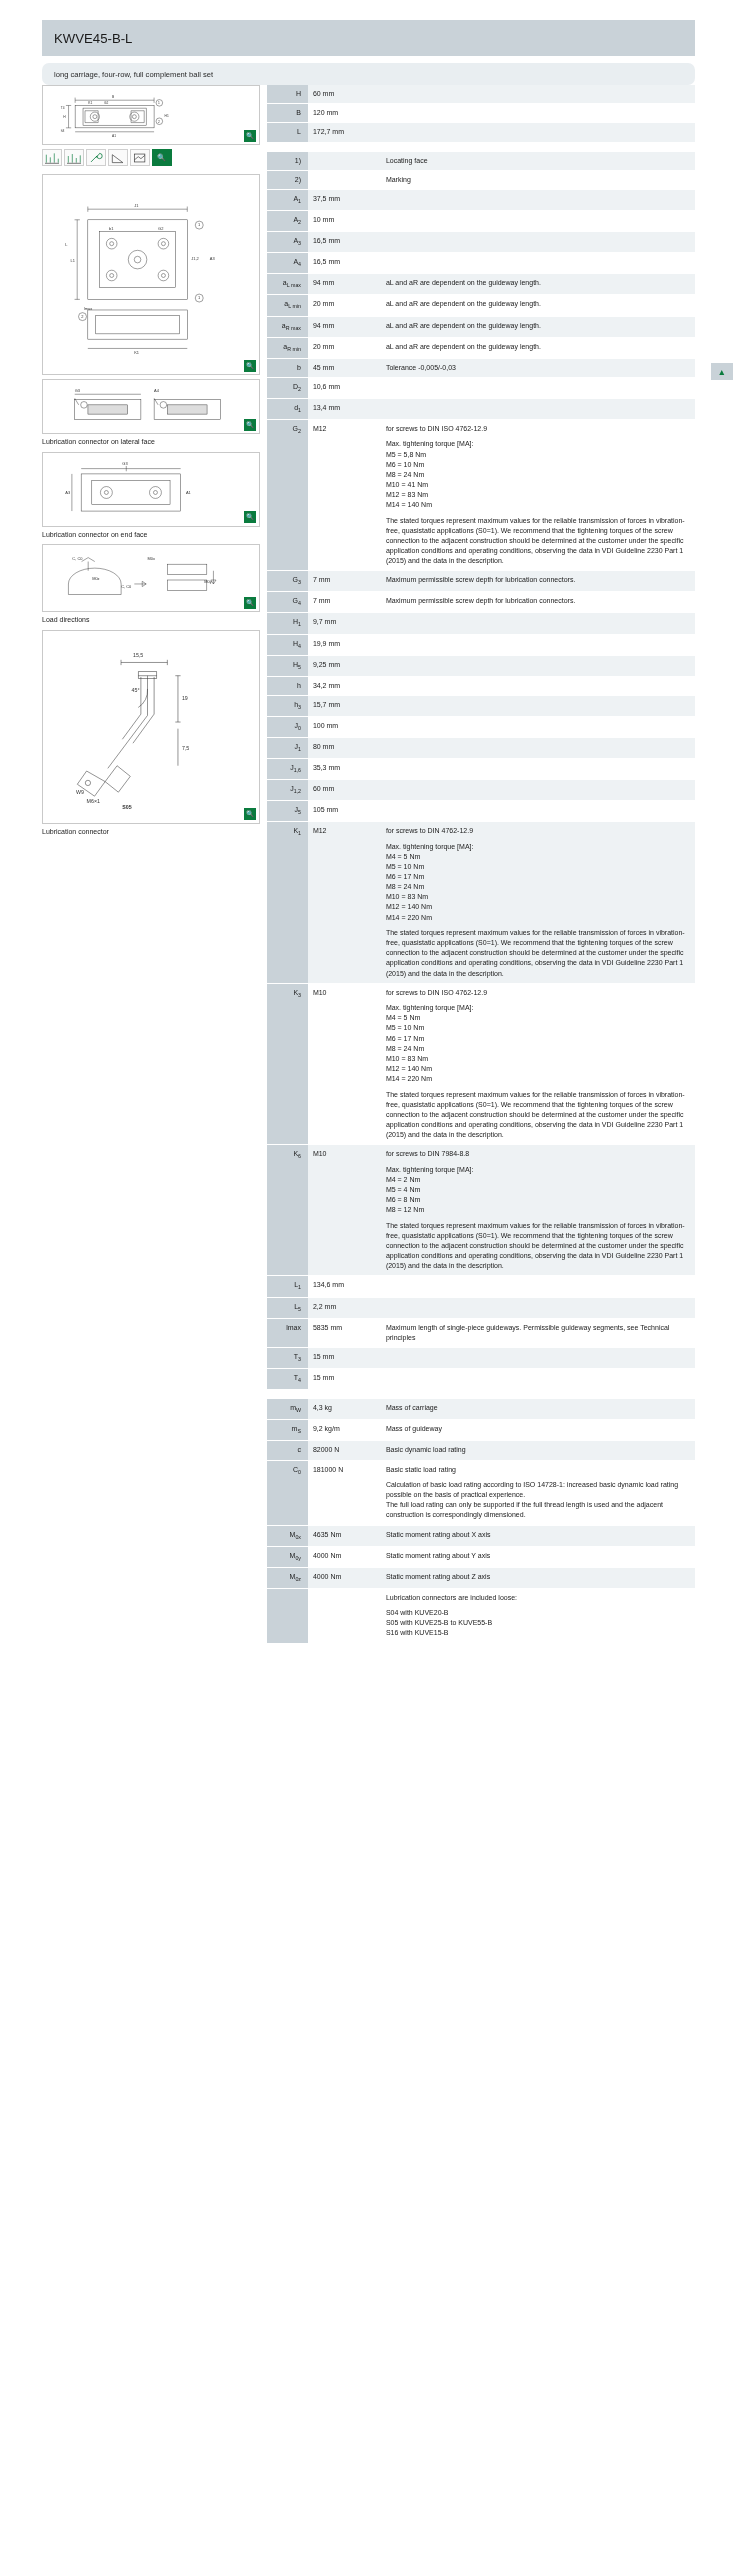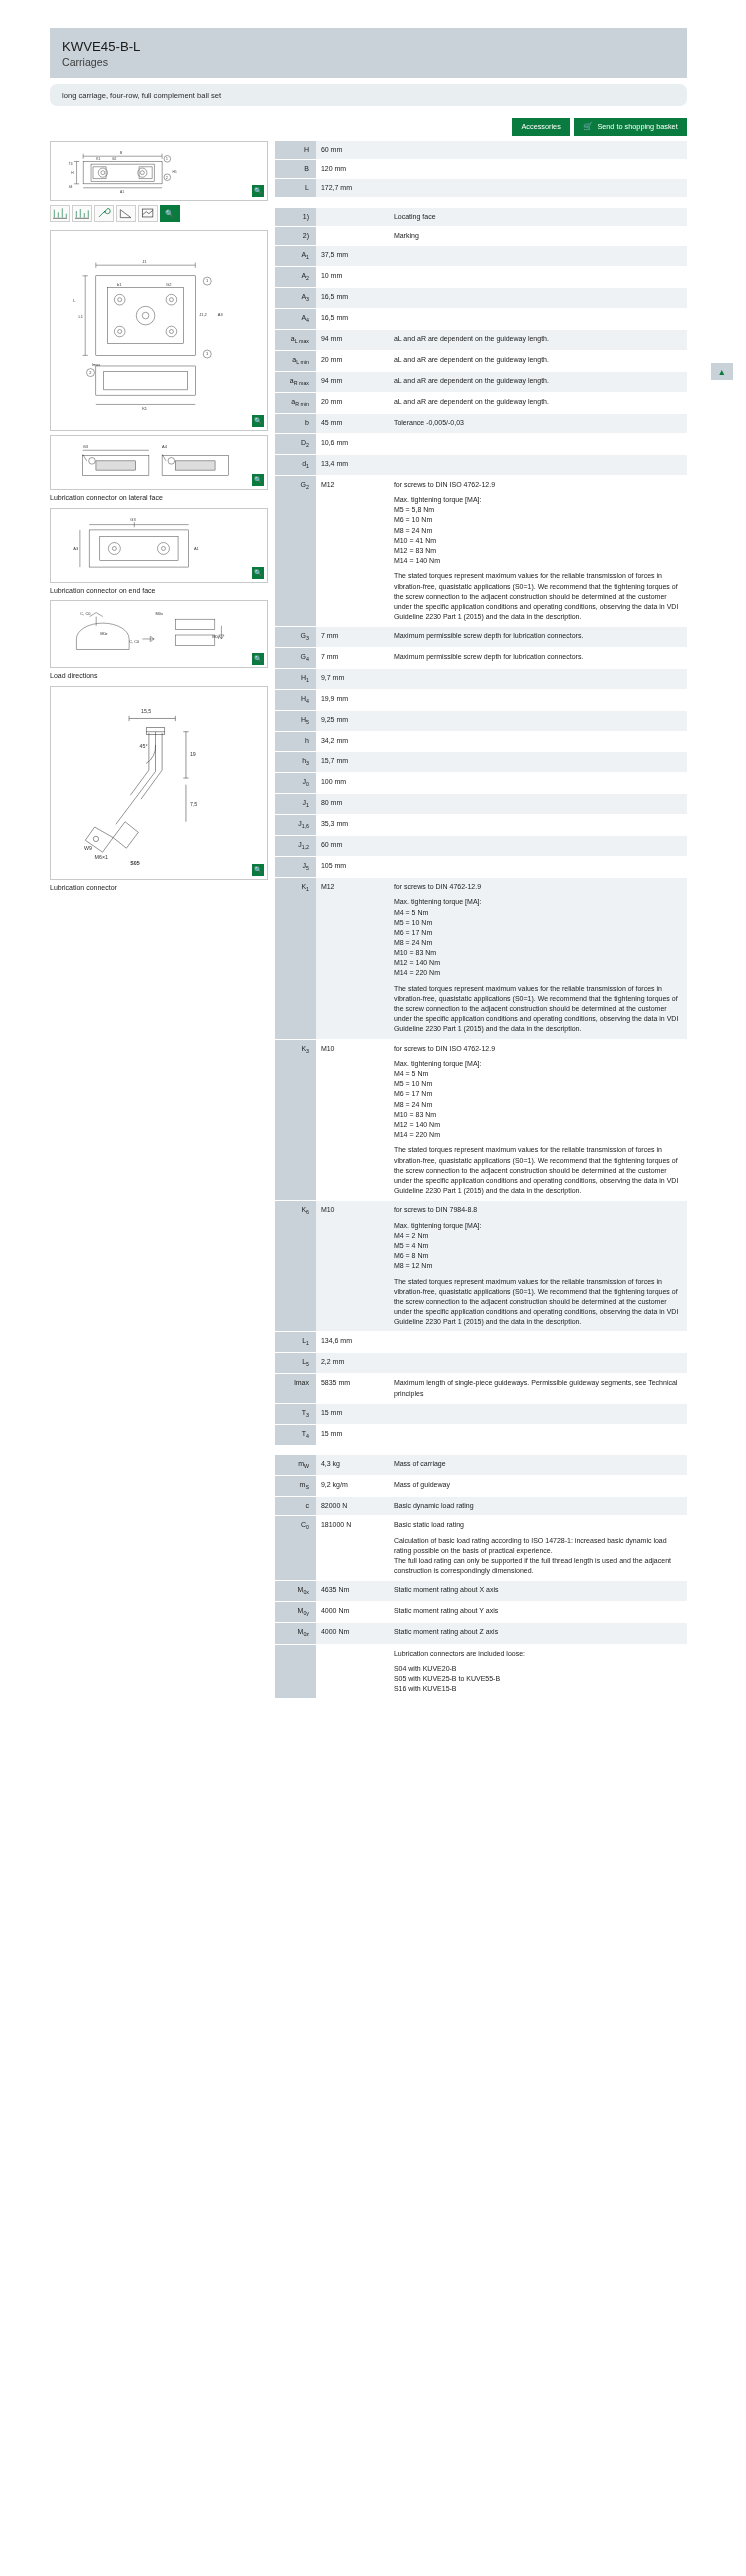--- a/index.html
+++ b/index.html
@@ -2,21 +2,21 @@
 <html style="font-size:10.6px"><head>
 <meta charset="utf-8">
 <style>
   * { box-sizing: border-box; }
   html, body {
     margin: 0; padding: 0;
     background: #ffffff;
     font-family: "Liberation Sans", sans-serif;
   }
   body { width: 747px; }
-  .page { width: 737px; position: relative; padding: 16px; }
+  .page { width: 737px; position: relative; padding: 8px; }
 
   
   .header {
     margin: 12px 34px 0 34px;
     background: #c9d2d8;
     padding: 10.6px 12px 9.3px 12px;
   }
   .header .title {
     font-size: 13.2px; color: #1a1a1a; font-weight: normal; line-height: 1.25;
   }
@@ -141,33 +141,23 @@
     cursor: pointer;
   }
 </style>
 </head>
 <body>
 
 <div class="page">
 
   <div class="header">
     <div class="title">KWVE45-B-L</div>
-    <div class="subtitle">Carriages</div>
   </div>
   <div class="header-desc">long carriage, four-row, full complement ball set</div>
 
-  <div class="buttonbar">
-    <button class="btn">
-      <span>Accessories</span>
-    </button>
-    <button class="btn">
-      <span class="cart-glyph">🛒</span>
-      <span>Send to shopping basket</span>
-    </button>
-  </div>
 
   <div class="scrolltop">
     <span>▲</span>
   </div>
 
   <div class="main">
 
     <div class="left-col">
 
       <div class="figure-box">

